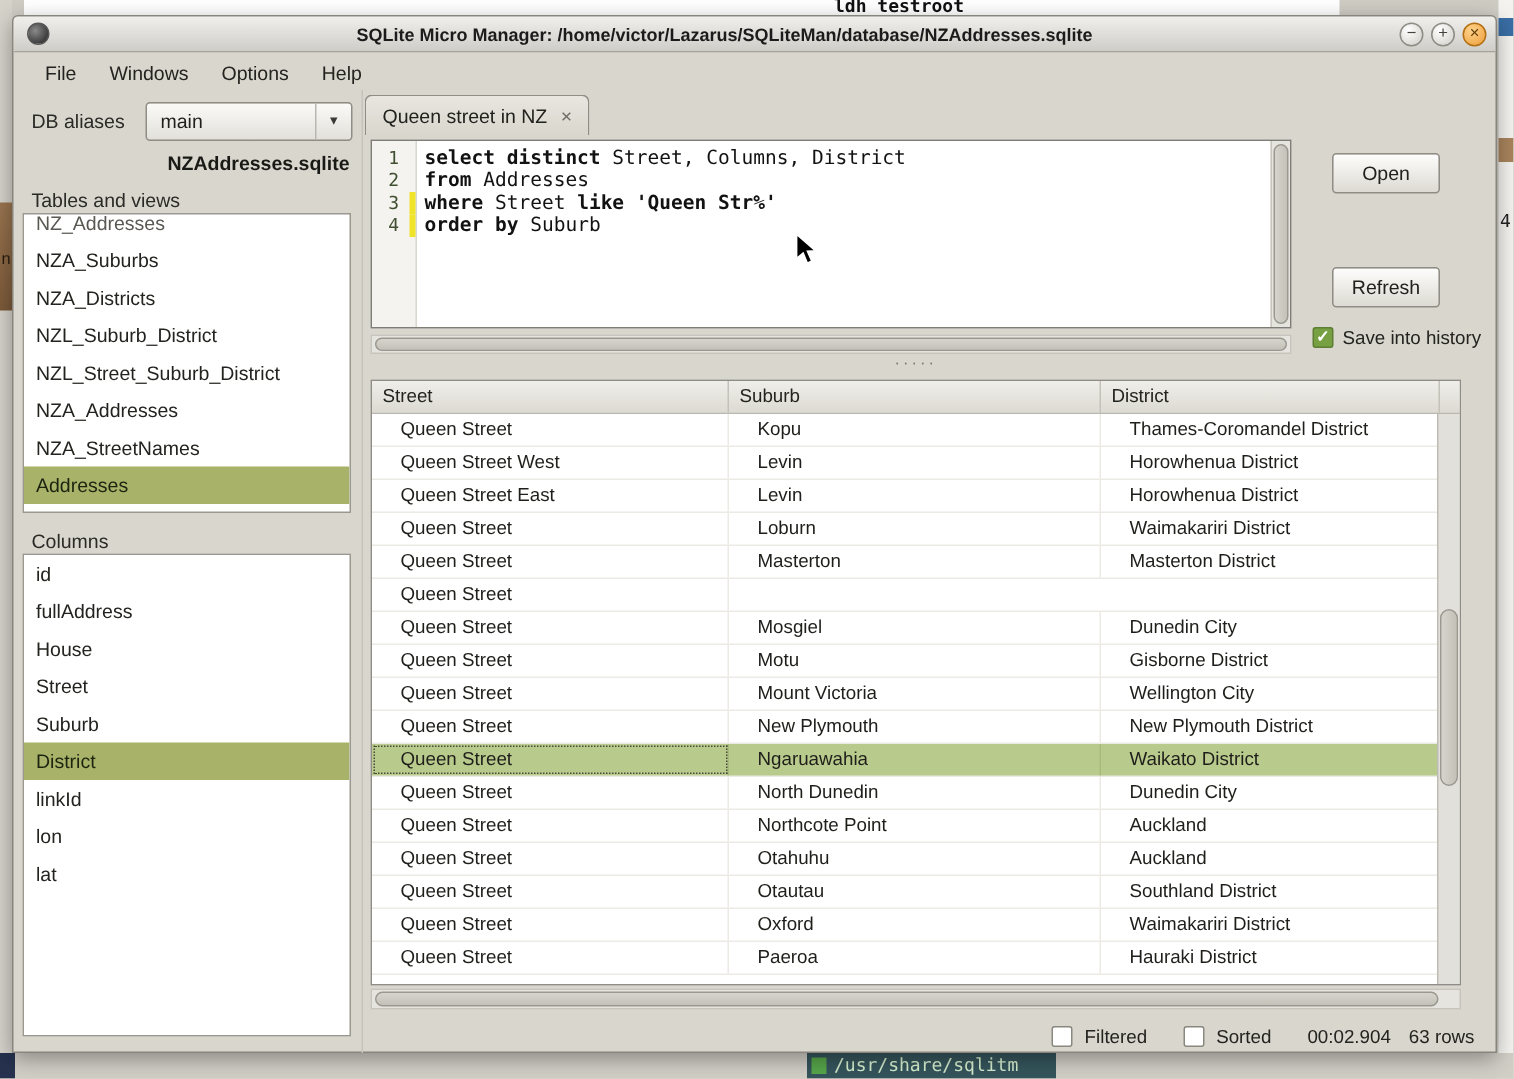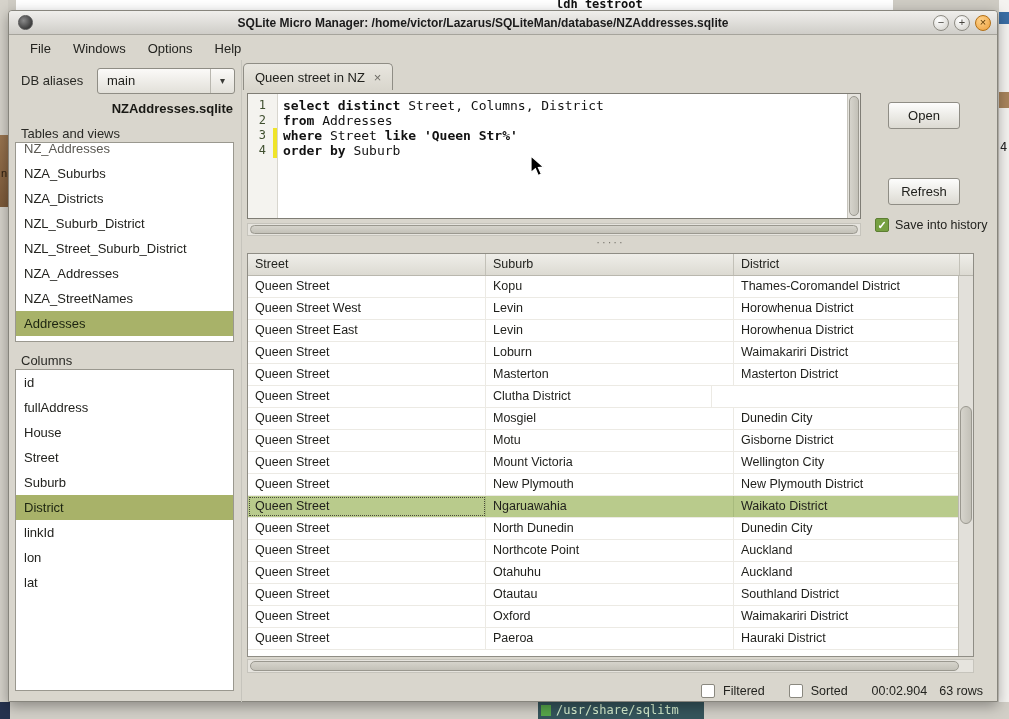--- a/index.html
+++ b/index.html
@@ -74,21 +74,21 @@
   .checkbox.checked .check { display:block; }
 
   .splitter { position:absolute; left:238px; top:226px; width:727px; height:13px; text-align:center; font-size:11px; letter-spacing:2px; color:#75736b; line-height:10px; }
 
   .grid { position:absolute; left:238px; top:242px; width:727px; height:404px; border:1px solid #8f8d85; background:#fff; }
   .grid-header { display:flex; height:22px; background:linear-gradient(#efeee9,#dcdad2); border-bottom:1px solid #b9b7ae; font-size:12.5px; color:#23231f; }
   .grid-hcell { line-height:21px; padding-left:7px; border-right:1px solid #c3c1b8; flex:none; white-space:nowrap; overflow:hidden; }
   .col0 { width:238px; } .col1 { width:248px; } .col2 { width:226px; }
   .grid-body { position:absolute; left:0; top:22px; right:15px; bottom:0; overflow:hidden; background:#fff; }
   .grid-row { display:flex; height:22px; border-bottom:1px solid #eceae4; }
-  .grid-cell { line-height:21px; padding-left:7px; border-right:1px solid #eceae4; font-size:12.5px; flex:none; white-space:nowrap; overflow:hidden; color:#1e1e1a; }
+  .grid-cell { line-height:21px; padding-left:19px; border-right:1px solid #eceae4; font-size:12.5px; flex:none; white-space:nowrap; overflow:hidden; color:#1e1e1a; }
   .grid-row.selected { background:var(--row-selection-green); }
   .grid-row.selected .grid-cell { border-right-color:#a8bb7d; border-bottom-color:#a8bb7d; }
   .grid-row.selected .col0 { outline:1px dotted #4a4a3a; outline-offset:-2px; }
   .grid-vsb { position:absolute; right:0; top:22px; bottom:0; width:15px; background:#e2e0da; border-left:1px solid #bdbbb2; }
   .grid-vsb .thumb { position:absolute; left:1px; right:1px; top:130px; height:118px; background:linear-gradient(90deg,#d6d4cc,#c3c1b8); border:1px solid #9a988f; border-radius:6px; }
   .grid-hsb { position:absolute; left:238px; top:648px; width:727px; height:14px; background:#e6e4de; border:1px solid #c6c4bc; }
   .grid-hsb .thumb { position:absolute; left:2px; right:14px; top:1px; bottom:1px; background:linear-gradient(#d6d4cc,#c3c1b8); border:1px solid #9a988f; border-radius:6px; }
 
   .statusbar { position:absolute; right:14px; top:670px; height:20px; display:flex; align-items:center; gap:8px; font-size:12.5px; color:#23231f; }
   .status-label { margin-right:16px; }
@@ -235,21 +235,20 @@
           <div class="grid-cell col1">Loburn</div>
           <div class="grid-cell col2">Waimakariri District</div>
         </div>
         <div class="grid-row">
           <div class="grid-cell col0">Queen Street</div>
           <div class="grid-cell col1">Masterton</div>
           <div class="grid-cell col2">Masterton District</div>
         </div>
         <div class="grid-row">
           <div class="grid-cell col0">Queen Street</div>
-          <div class="grid-cell col2">Clutha District</div>
         </div>
         <div class="grid-row">
           <div class="grid-cell col0">Queen Street</div>
           <div class="grid-cell col1">Mosgiel</div>
           <div class="grid-cell col2">Dunedin City</div>
         </div>
         <div class="grid-row">
           <div class="grid-cell col0">Queen Street</div>
           <div class="grid-cell col1">Motu</div>
           <div class="grid-cell col2">Gisborne District</div>

